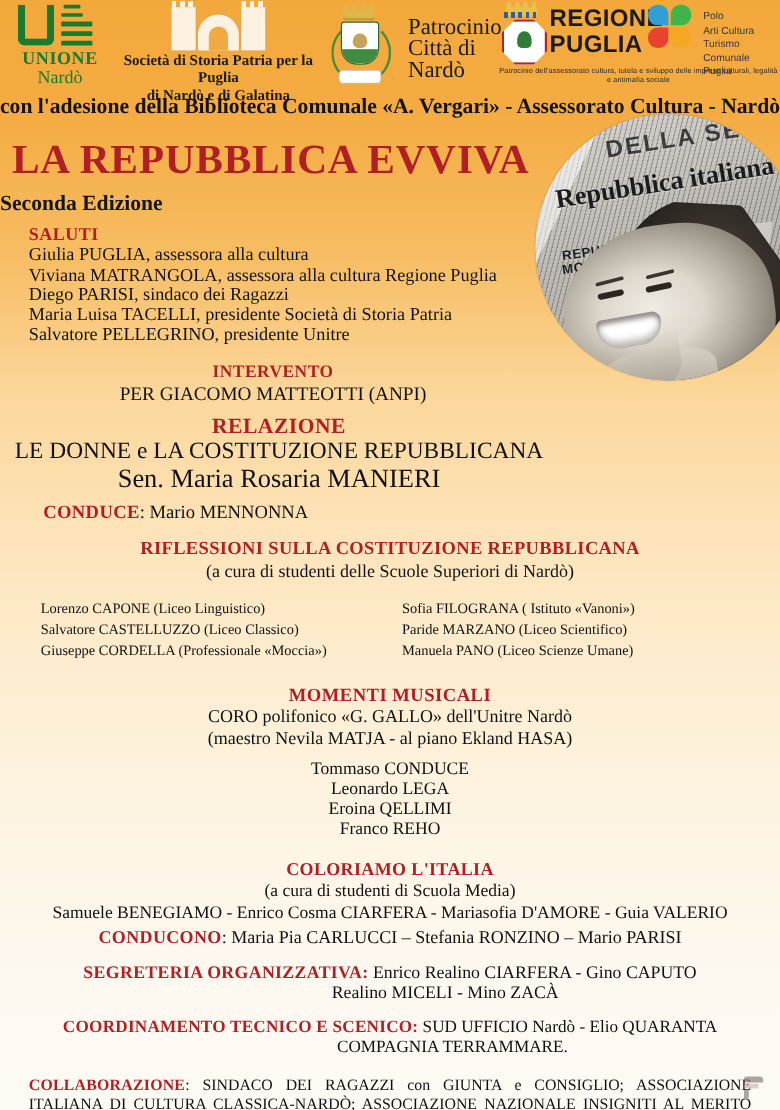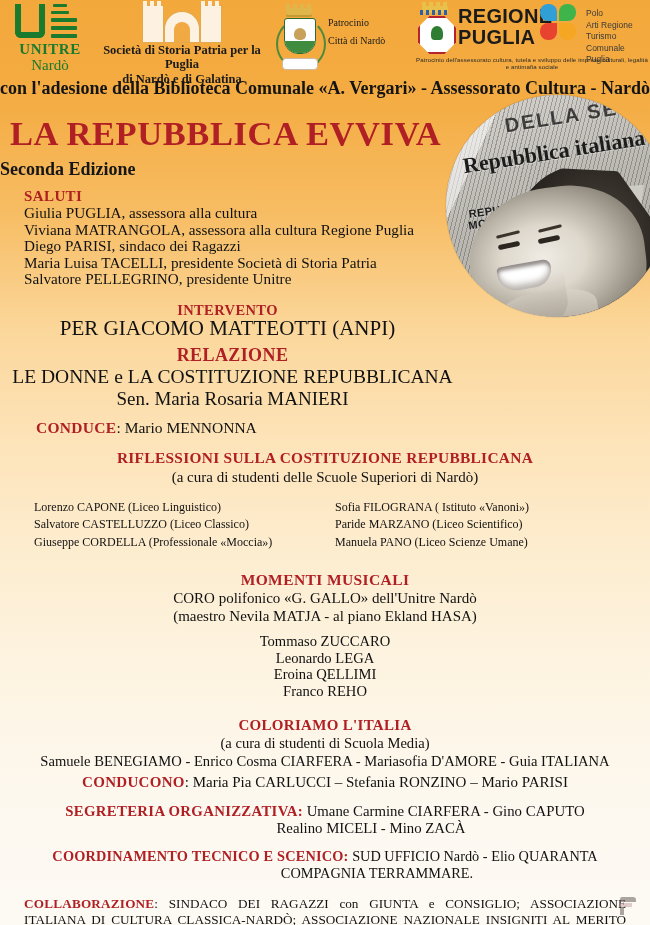--- a/index.html
+++ b/index.html
@@ -89,21 +89,21 @@
     background:#c8a25a;border-radius:50% 50% 40% 40%;}
   .crest .crown{position:absolute;left:12px;top:4px;width:26px;height:9px;
     background:#e0b64a;border-radius:2px;
     box-shadow:inset 0 -2px 0 #c69a34;}
   .crest .crown:before{content:"";position:absolute;top:-4px;left:0;width:26px;height:5px;
     background:repeating-linear-gradient(to right,#e0b64a 0 4px,transparent 4px 7px);}
   .crest .wreath{position:absolute;left:2px;top:14px;width:46px;height:48px;
     border:2px solid #4b8b3b;border-top-color:transparent;border-radius:50%;}
   .crest .ribbon{position:absolute;left:8px;bottom:0px;width:34px;height:10px;
     background:#fff;border:1px solid #cba;border-radius:4px;}
-  .city-txt{position:absolute;left:56px;top:14px;font-size:10px;line-height:18px;color:#1a1a1a;}
+  .city-txt{position:absolute;left:68px;top:14px;font-size:19px;line-height:18px;color:#1a1a1a;}
 
   .logo-regione{position:absolute;left:412px;top:0;width:238px;height:76px;}
   .rp-crest{position:absolute;left:4px;top:6px;width:38px;height:46px;}
   .rp-crest .cr{position:absolute;left:6px;top:0;width:26px;height:7px;background:#e8c04a;border-radius:2px;}
   .rp-crest .cr:before{content:"";position:absolute;top:-4px;left:0;width:26px;height:5px;
     background:repeating-linear-gradient(to right,#e8c04a 0 4px,transparent 4px 7px);}
   .rp-crest .oct{position:absolute;left:2px;top:10px;width:34px;height:34px;background:#fff;
     border:2px solid #b5242c;
     clip-path:polygon(30% 0,70% 0,100% 30%,100% 70%,70% 100%,30% 100%,0 70%,0 30%);}
   .rp-crest .oct:after{content:"";position:absolute;left:11px;top:8px;width:12px;height:14px;
@@ -202,24 +202,24 @@
   }
   .sect-red{
     color:#b01f24;font-weight:bold;
   }
   .saluti-block{margin:8px 0 0 24px;}
   .saluti-h{font-size:15px;letter-spacing:.4px;}
   .saluti-line{font-size:15.2px;line-height:16.6px;color:#111;}
 
   .centerblk{text-align:center;}
   .intervento-h{margin-top:14px;font-size:14.5px;letter-spacing:.4px;}
-  .intervento-l{font-size:21px;line-height:19px;color:#111;}
+  .intervento-l{font-size:16px;line-height:19px;color:#111;}
   .relazione-h{margin-top:7px;font-size:18px;letter-spacing:.4px;}
   .relazione-l1{font-size:19.5px;line-height:22px;color:#111;}
-  .relazione-l2{font-size:19px;line-height:21px;color:#111;}
+  .relazione-l2{font-size:22px;line-height:21px;color:#111;}
 
   .conduce{margin:10px 0 0 36px;font-size:15.5px;color:#111;}
   .conduce b{color:#b01f24;font-weight:bold;letter-spacing:.3px;}
 
   .rifl-h{margin-top:12px;font-size:15.4px;letter-spacing:.3px;}
   .rifl-sub{font-size:15px;color:#111;line-height:20px;}
 
   .students{
     display:flex;margin:12px 34px 0 34px;
     font-size:12px;line-height:17.5px;color:#111;
@@ -270,21 +270,21 @@
       <div class="unitre-mark">
         <div class="unitre-u"></div>
         <div class="unitre-bars">
           <i></i>
             <i></i>
             <i></i>
             <i></i>
             <i></i>
         </div>
       </div>
-      <div class="unitre-txt1">UNITRE</div>
+      <div class="unitre-txt1">UNIONE</div>
       <div class="unitre-txt2">Nardò</div>
     </div>
 
     <div class="logo-ssp">
       <div class="ssp-mark">
         <span class="tw l"></span>
           <span class="tw r"></span>
           <span class="arch"></span>
       </div>
       <div class="ssp-txt">Società di Storia Patria per la Puglia</div>
@@ -315,21 +315,21 @@
         <div>PUGLIA</div>
       </div>
       <div class="polo-mark">
         <span class="p1"></span>
           <span class="p2"></span>
           <span class="p3"></span>
           <span class="p4"></span>
       </div>
       <div class="polo-txt">
         <div>Polo</div>
-        <div>Arti Regione Turismo</div>
+        <div>Arti Cultura Turismo</div>
         <div>Comunale Puglia</div>
       </div>
       <div class="patro-small">Patrocinio dell'assessorato cultura, tutela e sviluppo delle imprese culturali, legalità e antimafia sociale</div>
     </div>
   </div>
 
   <div class="adesione">con l'adesione della Biblioteca Comunale «A. Vergari» - Assessorato Cultura - Nardò</div>
 
   <div class="photo">
     <div class="paper"></div>
@@ -392,39 +392,39 @@
       <div>Paride MARZANO (Liceo Scientifico)</div>
       <div>Manuela PANO (Liceo Scienze Umane)</div>
     </div>
   </div>
 
   <div class="centerblk">
     <div class="sect-red momenti-h">MOMENTI MUSICALI</div>
     <div class="momenti-l">CORO polifonico «G. GALLO» dell'Unitre Nardò</div>
     <div class="momenti-l">(maestro Nevila MATJA - al piano Ekland HASA)</div>
     <div class="perf">
-      <div>Tommaso ZUCCARO</div>
+      <div>Tommaso CONDUCE</div>
       <div>Leonardo LEGA</div>
       <div>Eroina QELLIMI</div>
       <div>Franco REHO</div>
     </div>
   </div>
 
   <div class="centerblk">
     <div class="sect-red colora-h">COLORIAMO L'ITALIA</div>
     <div class="colora-sub">(a cura di studenti di Scuola Media)</div>
-    <div class="colora-names">Samuele BENEGIAMO - Enrico Cosma CIARFERA - Mariasofia D'AMORE - Guia ITALIANA</div>
+    <div class="colora-names">Samuele BENEGIAMO - Enrico Cosma CIARFERA - Mariasofia D'AMORE - Guia VALERIO</div>
   </div>
 
   <div class="centerblk conducono">
     <b>CONDUCONO</b><span>: Maria Pia CARLUCCI – Stefania RONZINO – Mario PARISI</span>
   </div>
 
   <div class="centerblk segr">
-    <span><b>SEGRETERIA ORGANIZZATIVA:</b><span> Umane Carmine CIARFERA - Gino CAPUTO</span></span>
+    <span><b>SEGRETERIA ORGANIZZATIVA:</b><span> Enrico Realino CIARFERA - Gino CAPUTO</span></span>
     <span class="ind">Realino MICELI - Mino ZACÀ</span>
   </div>
 
   <div class="centerblk coord">
     <span><b>COORDINAMENTO TECNICO E SCENICO:</b><span> SUD  UFFICIO  Nardò - Elio  QUARANTA</span></span>
     <span class="ind">COMPAGNIA TERRAMMARE.</span>
   </div>
 
   <div class="collab">
     <b>COLLABORAZIONE</b><span>: SINDACO DEI RAGAZZI con GIUNTA e CONSIGLIO; ASSOCIAZIONE ITALIANA DI CULTURA CLASSICA-NARDÒ; ASSOCIAZIONE NAZIONALE INSIGNITI AL MERITO DELLA REPUBBLICA-NARDÒ; ASSOCIAZIONE NAZIONALE PARTIGIANI D'ITALIA-NARDÒ; CAFFÈ LETTERARIO-NARDÒ; COLLETTIVA-NARDÒ; GRUPPO LETTERARIO «A. Manzoni e G. D'Annunzio»; LA CITTADELLA DEI RAGAZZI-NARDÒ; LIONS CLUB «Salento Zero Barriere»-NARDÒ; NARDÒ BENE COMUNE; PRO LOCO NARDÒ E TERRA D'ARNEO; PUNTO DI INCONTRO-NARDÒ; ROTARY CLUB-NARDÒ; SOCIETÀ OPERAIA DI MUTUO SOCCORSO «G. Zuccaro»-NARDÒ; UNIONE GIURISTI CATTOLICI-NARDÒ.</span>

